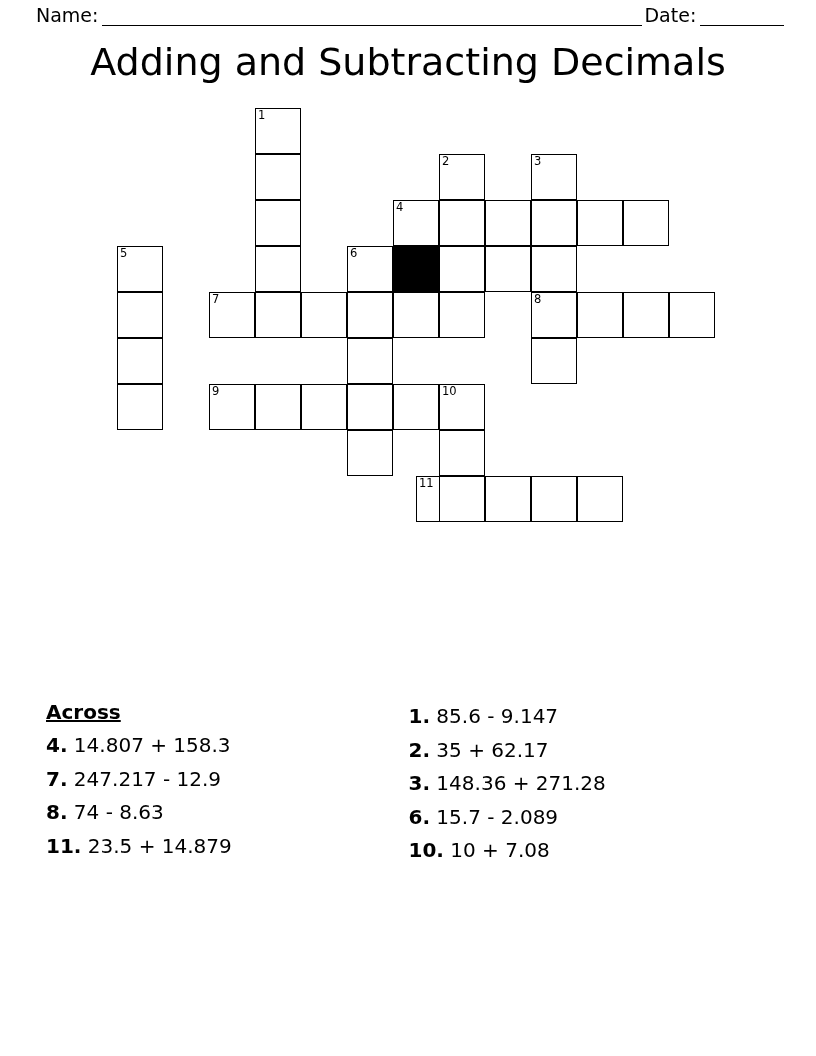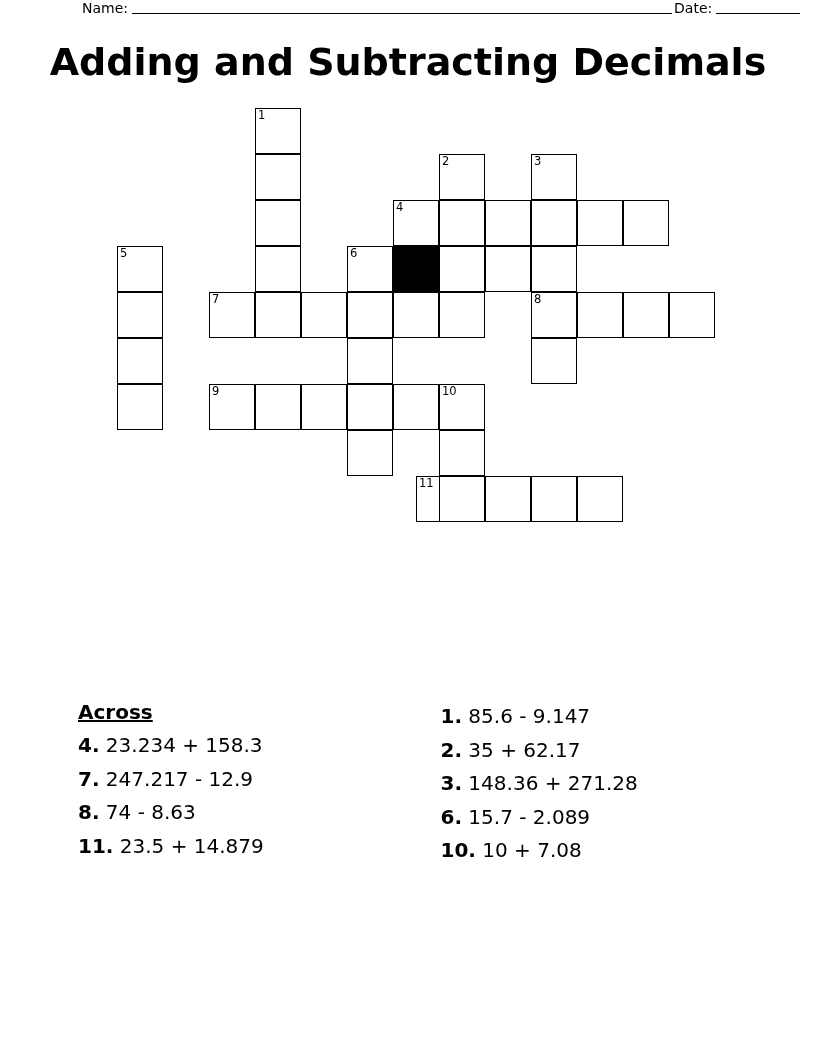--- a/index.html
+++ b/index.html
@@ -17,23 +17,22 @@
   }
 
   
   .header-line {
     position: absolute;
     top: 0px;
     left: 36px;
     right: 36px;
     height: 26px;
     display: flex;
-    align-items: flex-start;
-    font-size: 14px;
-    margin-left: 46px;
+    align-items: flex-end;
+    font-size: 19px;
   }
   .hdr-label {
     white-space: nowrap;
   }
   .hdr-rule {
     flex: 0 0 auto;
     border-bottom: 1px solid #000;
     height: 13px;
     margin: 0 2px 0 4px;
   }
@@ -42,21 +41,21 @@
   .spacer { flex: 1 1 auto; }
 
   
   .title {
     position: absolute;
     top: 40px;
     left: 0;
     width: 816px;
     text-align: center;
     font-size: 38px;
-    font-weight: 700;
+    font-weight: 400;
     letter-spacing: 0px;
   }
 
   
   #grid-wrap {
     position: absolute;
     top: 108px;
     left: 0;
     width: 816px;
     height: 480px;
@@ -84,21 +83,20 @@
   
   .clues {
     position: absolute;
     top: 700px;
     left: 46px;
     width: 724px;
     display: flex;
   }
   .clue-col {
     width: 362px;
-    margin-left: 32px;
   }
   .clue-col.down { padding-left: 1px; }
   .clue-head {
     font-size: 20px;
     font-weight: bold;
     text-decoration: underline;
     margin-bottom: 5px;
   }
   .clue {
     font-size: 20px;
@@ -190,21 +188,21 @@
     <div class="cell" style="left: 439px; top: 368px;"></div>
     <div class="cell" style="left: 485px; top: 368px;"></div>
     <div class="cell" style="left: 531px; top: 368px;"></div>
     <div class="cell" style="left: 577px; top: 368px;"></div>
   </div>
 
 <div class="clues">
   <div class="clue-col across">
     <div class="clue-head">Across</div>
     <div id="across-list">
-        <div class="clue"><span class="n">4.</span><span> 23.234 + 158.3</span></div>
+        <div class="clue"><span class="n">4.</span><span> 14.807 + 158.3</span></div>
         <div class="clue"><span class="n">7.</span><span> 247.217 - 12.9</span></div>
         <div class="clue"><span class="n">8.</span><span> 74 - 8.63</span></div>
         <div class="clue"><span class="n">11.</span><span> 23.5 + 14.879</span></div>
       </div>
   </div>
   <div class="clue-col down">
     <div id="down-list">
         <div class="clue"><span class="n">1.</span><span> 85.6 - 9.147</span></div>
         <div class="clue"><span class="n">2.</span><span> 35 + 62.17</span></div>
         <div class="clue"><span class="n">3.</span><span> 148.36 + 271.28</span></div>

